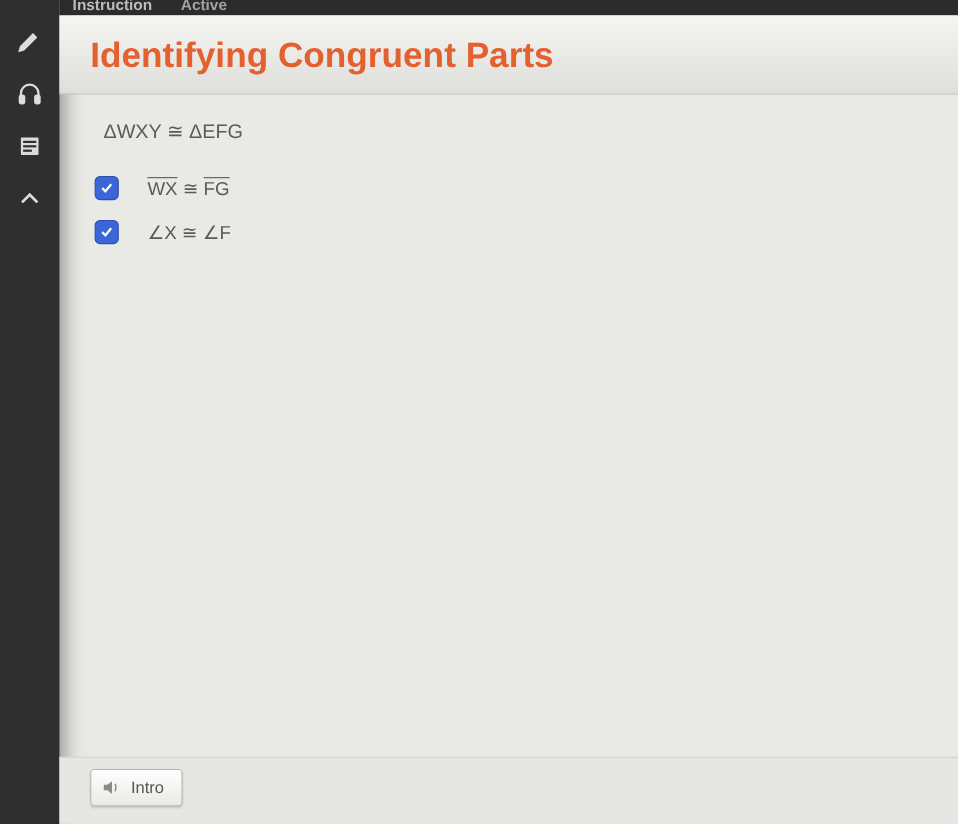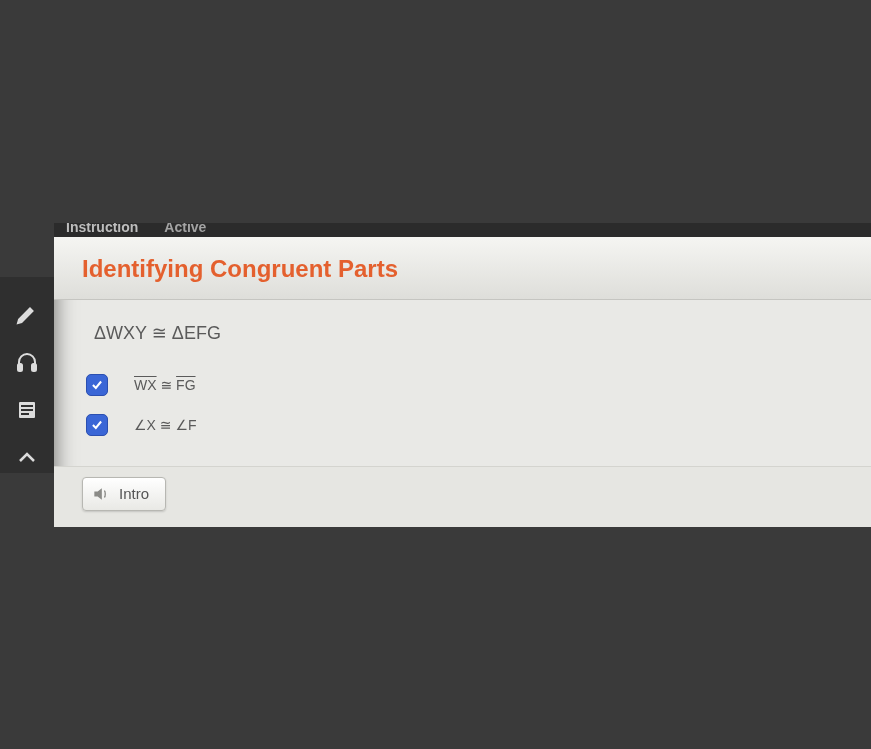--- a/index.html
+++ b/index.html
@@ -7,21 +7,20 @@
     width: 871px;
     height: 749px;
     font-family: Arial, Helvetica, sans-serif;
     background: #3a3a3a;
     overflow: hidden;
   }
   .root {
     display: flex;
     width: 100%;
     height: 100%;
-    align-items: center;
   }
   .sidebar {
     width: 54px;
     background: #2f2f2f;
     display: flex;
     flex-direction: column;
     align-items: center;
     padding-top: 22px;
     gap: 18px;
   }
@@ -63,21 +62,21 @@
   .tabs .tab.active {
     color: #a3a3a3;
   }
   .title-bar {
     background: linear-gradient(#f5f5f2, #dededa);
     border-bottom: 1px solid #c5c5c1;
     padding: 18px 28px 16px 28px;
   }
   .title-bar h1 {
     color: #e4602e;
-    font-size: 24px;
+    font-size: 32px;
     font-weight: bold;
   }
   .content {
     flex: 1;
     padding: 22px 28px 12px 28px;
     color: #626262;
     font-size: 18px;
   }
   .prompt {
     margin-bottom: 24px;
@@ -89,21 +88,21 @@
   }
   .options {
     list-style: none;
     padding-left: 4px;
   }
   .options li {
     display: flex;
     align-items: center;
     gap: 14px;
     margin-bottom: 18px;
-    font-size: 14px;
+    font-size: 17px;
     color: #5a5a5a;
   }
   .cbox {
     width: 22px;
     height: 22px;
     border-radius: 5px;
     border: 1.5px solid #8b8b8b;
     background: #fff;
     display: flex;
     align-items: center;

